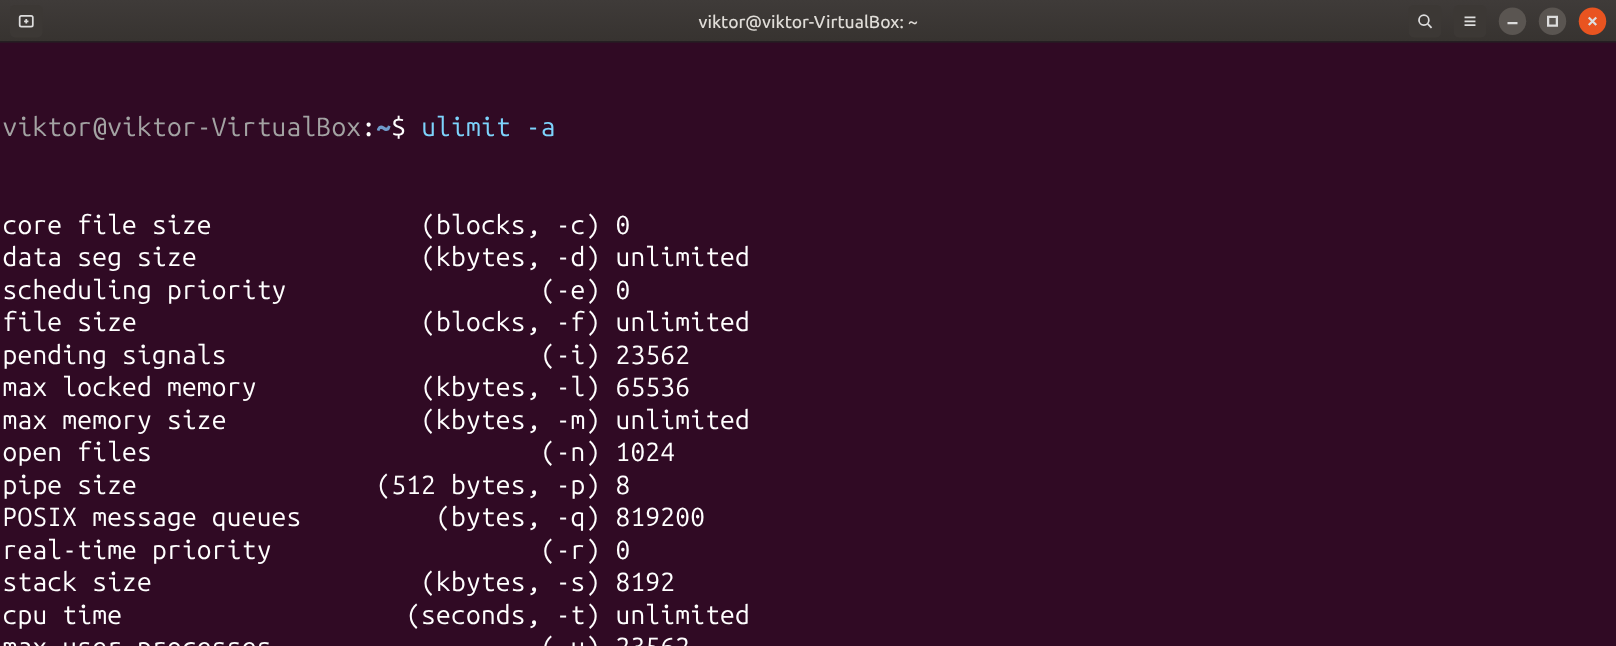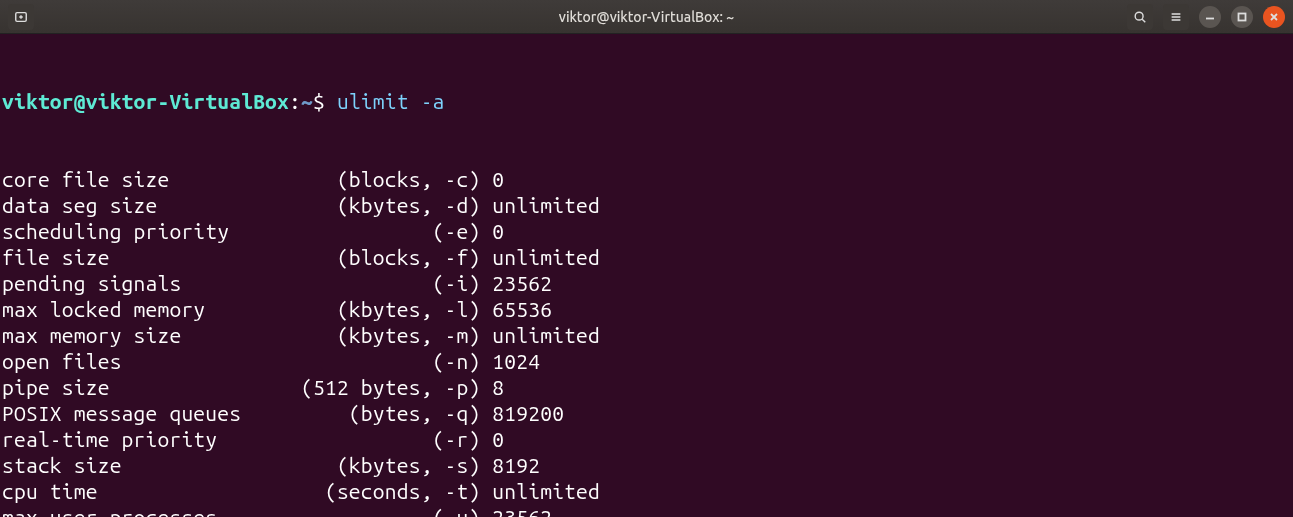--- a/index.html
+++ b/index.html
@@ -81,21 +81,21 @@
     height: 10px;
     stroke: #ddd;
     fill: none;
     stroke-width: 1.8;
   }
   .terminal {
     padding: 2px 0 0 2px;
     white-space: pre;
     letter-spacing: 0.2px;
   }
-  .prompt-user { color: #5eead4; font-weight: bold; }
+  .prompt-user { color: #a3a3a3; font-weight: normal; }
   .prompt-colon { color: #ffffff; }
   .prompt-path { color: #6f9bca; font-weight: bold; }
   .cmd { color: #7dd3fc; }
   .row { display: block; }
 </style>
 </head>
 <body>
 
 <div class="titlebar">
   <div class="titlebar-left">

